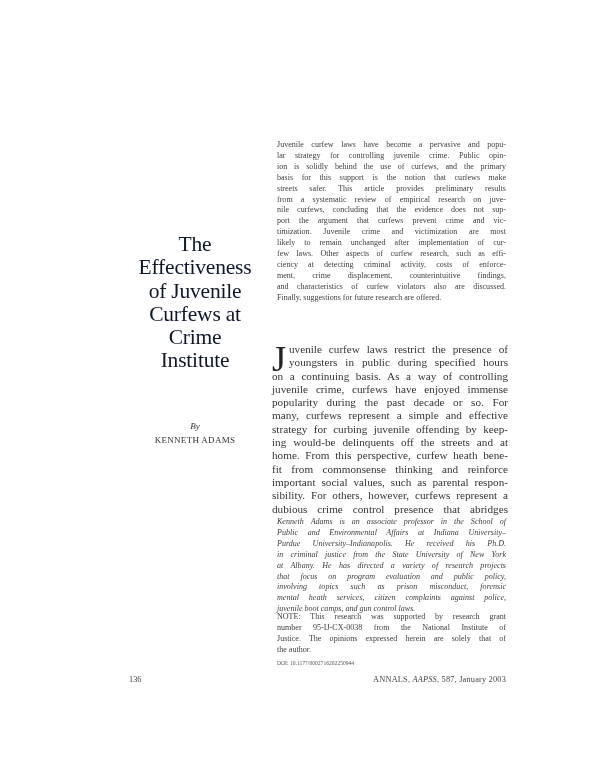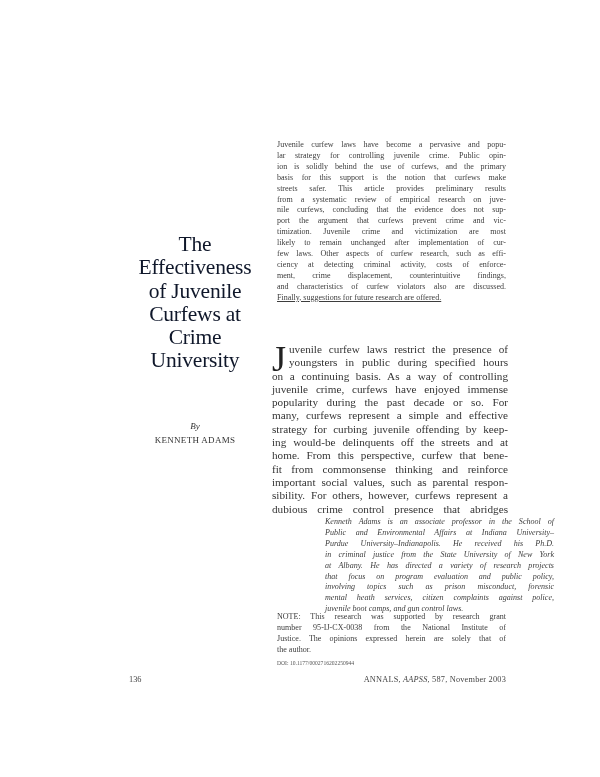--- a/index.html
+++ b/index.html
@@ -52,21 +52,21 @@
       left: 277px;
       top: 140px;
       width: 229px;
       font-size: 8.05px;
       line-height: 10.9px;
       color: #3d3d3d;
       text-align: justify;
       hyphens: manual;
     }
     .abstract .line { display: block; text-align: justify; text-align-last: justify; white-space: nowrap; }
-    .abstract .line.last { text-align-last: left; text-decoration: underline; }
+    .abstract .line.last { text-align-last: left; }
 
     .keywords {
       position: absolute;
       left: 277px;
       top: 296px;
       width: 229px;
       font-size: 8.05px;
       line-height: 10.9px;
       color: #3d3d3d;
       display: flex;
@@ -99,21 +99,20 @@
     
     .bio {
       position: absolute;
       left: 277px;
       top: 517px;
       width: 229px;
       font-size: 8.05px;
       line-height: 10.9px;
       font-style: italic;
       color: #3d3d3d;
-      margin-left: 48px;
     }
     .bio .line { display: block; white-space: nowrap; text-align: justify; text-align-last: justify; }
     .bio .line.last { text-align-last: left; }
 
     .note {
       position: absolute;
       left: 277px;
       top: 612px;
       width: 229px;
       font-size: 8.05px;
@@ -155,21 +154,21 @@
 <body>
 
 <div class="page">
 
   <div class="title-block">
     <span class="title-line">The</span>
     <span class="title-line">Effectiveness</span>
     <span class="title-line">of Juvenile</span>
     <span class="title-line">Curfews at</span>
     <span class="title-line">Crime</span>
-    <span class="title-line">University</span>
+    <span class="title-line">Institute</span>
   </div>
 
   <div class="byline">
     <span class="by">By</span>
     <span class="author">KENNETH ADAMS</span>
   </div>
 
   <div class="abstract">
     <span class="line">Juvenile curfew laws have become a pervasive and popu-</span>
     <span class="line">lar strategy for controlling juvenile crime. Public opin-</span>
@@ -192,21 +191,21 @@
   <div class="body-text">
     <span class="dropcap">J</span>
     <span class="line indent">uvenile curfew laws restrict the presence of</span>
     <span class="line indent">youngsters in public during specified hours</span>
     <span class="line">on a continuing basis. As a way of controlling</span>
     <span class="line">juvenile crime, curfews have enjoyed immense</span>
     <span class="line">popularity during the past decade or so. For</span>
     <span class="line">many, curfews represent a simple and effective</span>
     <span class="line">strategy for curbing juvenile offending by keep-</span>
     <span class="line">ing would-be delinquents off the streets and at</span>
-    <span class="line">home. From this perspective, curfew that bene-</span>
+    <span class="line">home. From this perspective, curfew heath bene-</span>
     <span class="line">fit from commonsense thinking and reinforce</span>
     <span class="line">important social values, such as parental respon-</span>
     <span class="line">sibility. For others, however, curfews represent a</span>
     <span class="line">dubious crime control presence that abridges</span>
   </div>
 
   <div class="bio">
     <span class="line">Kenneth Adams is an associate professor in the School of</span>
     <span class="line">Public and Environmental Affairs at Indiana University–</span>
     <span class="line">Purdue University–Indianapolis. He received his Ph.D.</span>
@@ -221,15 +220,15 @@
   <div class="note">
     <span class="line">NOTE: This research was supported by research grant</span>
     <span class="line">number 95-IJ-CX-0038 from the National Institute of</span>
     <span class="line">Justice. The opinions expressed herein are solely that of</span>
     <span class="line last">the author.</span>
   </div>
 
   <div class="doi">DOI: 10.1177/0002716202250944</div>
 
   <div class="footer-page">136</div>
-  <div class="footer-journal"><span>ANNALS, </span><span class="jn-italic">AAPSS</span><span>, 587, November 2003</span></div>
+  <div class="footer-journal"><span>ANNALS, </span><span class="jn-italic">AAPSS</span><span>, 587, January 2003</span></div>
 
 </div>
 
 </body></html>

